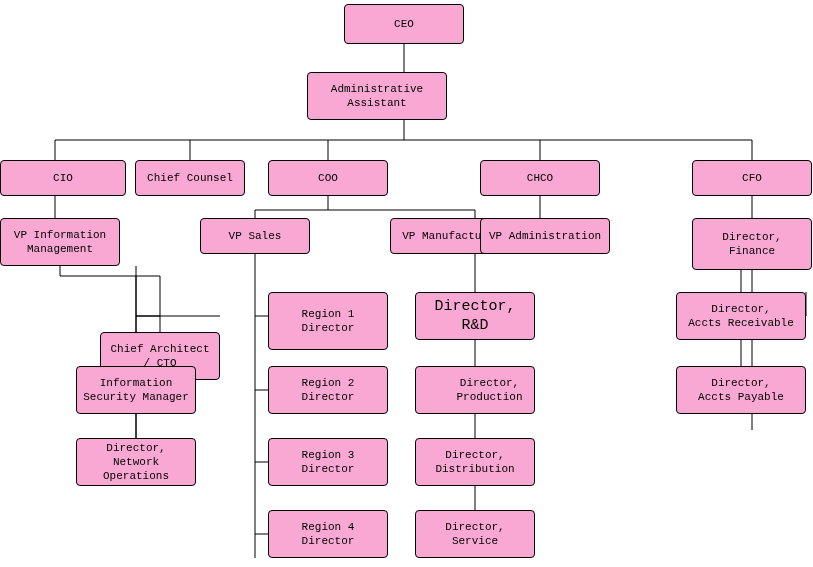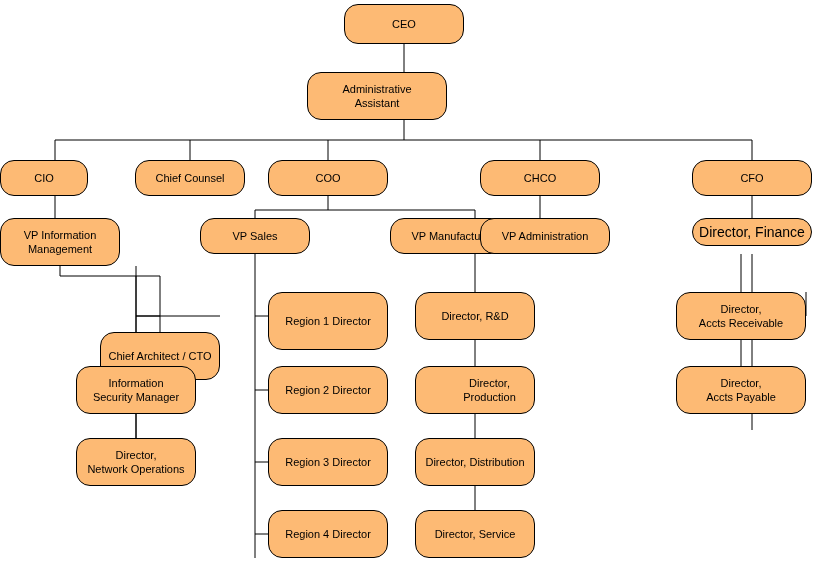--- a/index.html
+++ b/index.html
@@ -13,28 +13,29 @@
       position: relative;
     }
     .org-container {
       position: relative;
       width: 813px;
       height: 567px;
     }
     .node {
       position: absolute;
       border: 1px solid #000;
-      border-radius: 14px;
+      border-radius: 4px;
       display: flex;
       align-items: center;
       justify-content: center;
       text-align: center;
-      background: #fdba74;
+      background: #f9a8d4;
       line-height: 1.3;
       padding: 4px;
+      font-family: Liberation Mono, monospace;
     }
     svg.lines {
       position: absolute;
       top: 0;
       left: 0;
       width: 813px;
       height: 567px;
       pointer-events: none;
     }
     svg.lines line, svg.lines path {
@@ -114,36 +115,36 @@
 
     <line x1="752" y1="316" x2="752" y2="292"></line>
 
     <line x1="741" y1="254" x2="741" y2="410"></line>
     <line x1="741" y1="316" x2="676" y2="316"></line>
     <line x1="741" y1="390" x2="676" y2="390"></line>
   </svg>
 
 <div class="node" style="left: 344px; top: 4px; width: 120px; height: 40px; font-size: 11px;">CEO</div>
     <div class="node" style="left: 307px; top: 72px; width: 140px; height: 48px; font-size: 11px;">Administrative<br>Assistant</div>
-    <div class="node" style="left: 0px; top: 160px; width: 88px; height: 36px; font-size: 11px;">CIO</div>
+    <div class="node" style="left: 0px; top: 160px; width: 126px; height: 36px; font-size: 11px;">CIO</div>
     <div class="node" style="left: 268px; top: 160px; width: 120px; height: 36px; font-size: 11px;">COO</div>
     <div class="node" style="left: 135px; top: 160px; width: 110px; height: 36px; font-size: 11px;">Chief  Counsel</div>
     <div class="node" style="left: 480px; top: 160px; width: 120px; height: 36px; font-size: 11px;">CHCO</div>
     <div class="node" style="left: 692px; top: 160px; width: 120px; height: 36px; font-size: 11px;">CFO</div>
     <div class="node" style="left: 200px; top: 218px; width: 110px; height: 36px; font-size: 11px;">VP Sales</div>
     <div class="node" style="left: 0px; top: 218px; width: 120px; height: 48px; font-size: 11px;">VP Information<br>Management</div>
     <div class="node" style="left: 390px; top: 218px; width: 130px; height: 36px; font-size: 11px;">VP Manufacturing</div>
     <div class="node" style="left: 480px; top: 218px; width: 130px; height: 36px; font-size: 11px;">VP Administration</div>
-    <div class="node" style="left: 692px; top: 218px; width: 120px; height: 28px; font-size: 14px;">Director, Finance</div>
+    <div class="node" style="left: 692px; top: 218px; width: 120px; height: 52px; font-size: 11px;">Director, Finance</div>
     <div class="node" style="left: 100px; top: 292px; width: 120px; height: 48px; font-size: 11px; margin-top: 40px;">Chief Architect / CTO</div>
     <div class="node" style="left: 76px; top: 366px; width: 120px; height: 48px; font-size: 11px;">Information<br>Security Manager</div>
     <div class="node" style="left: 76px; top: 438px; width: 120px; height: 48px; font-size: 11px;">Director,<br>Network Operations</div>
     <div class="node" style="left: 268px; top: 292px; width: 120px; height: 58px; font-size: 11px;">Region 1 Director</div>
     <div class="node" style="left: 268px; top: 366px; width: 120px; height: 48px; font-size: 11px;">Region 2 Director</div>
     <div class="node" style="left: 268px; top: 438px; width: 120px; height: 48px; font-size: 11px;">Region 3 Director</div>
     <div class="node" style="left: 268px; top: 510px; width: 120px; height: 48px; font-size: 11px;">Region 4 Director</div>
-    <div class="node" style="left: 415px; top: 292px; width: 120px; height: 48px; font-size: 11px;">Director, R&amp;D</div>
+    <div class="node" style="left: 415px; top: 292px; width: 120px; height: 48px; font-size: 15px;">Director, R&amp;D</div>
     <div class="node" style="left: 415px; top: 366px; width: 120px; height: 48px; font-size: 11px; padding-left: 33px;">Director, Production</div>
     <div class="node" style="left: 415px; top: 438px; width: 120px; height: 48px; font-size: 11px;">Director, Distribution</div>
     <div class="node" style="left: 415px; top: 510px; width: 120px; height: 48px; font-size: 11px;">Director, Service</div>
     <div class="node" style="left: 676px; top: 292px; width: 130px; height: 48px; font-size: 11px;">Director,<br>Accts Receivable</div>
     <div class="node" style="left: 676px; top: 366px; width: 130px; height: 48px; font-size: 11px;">Director,<br>Accts Payable</div>
   </div>
 
 </body></html>

